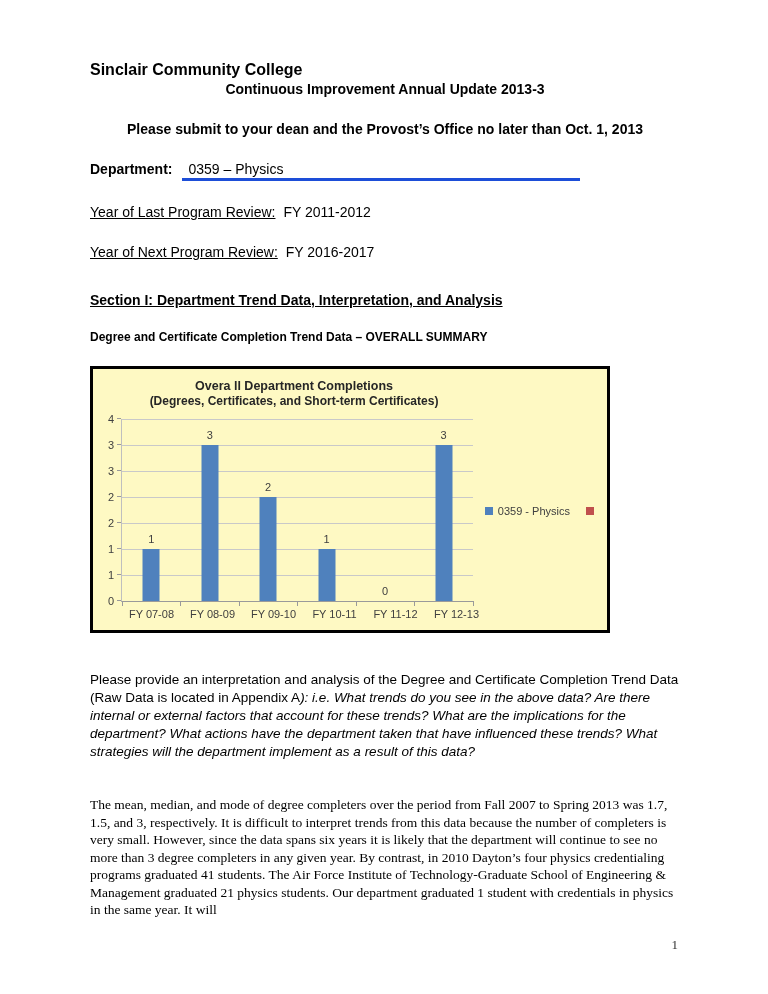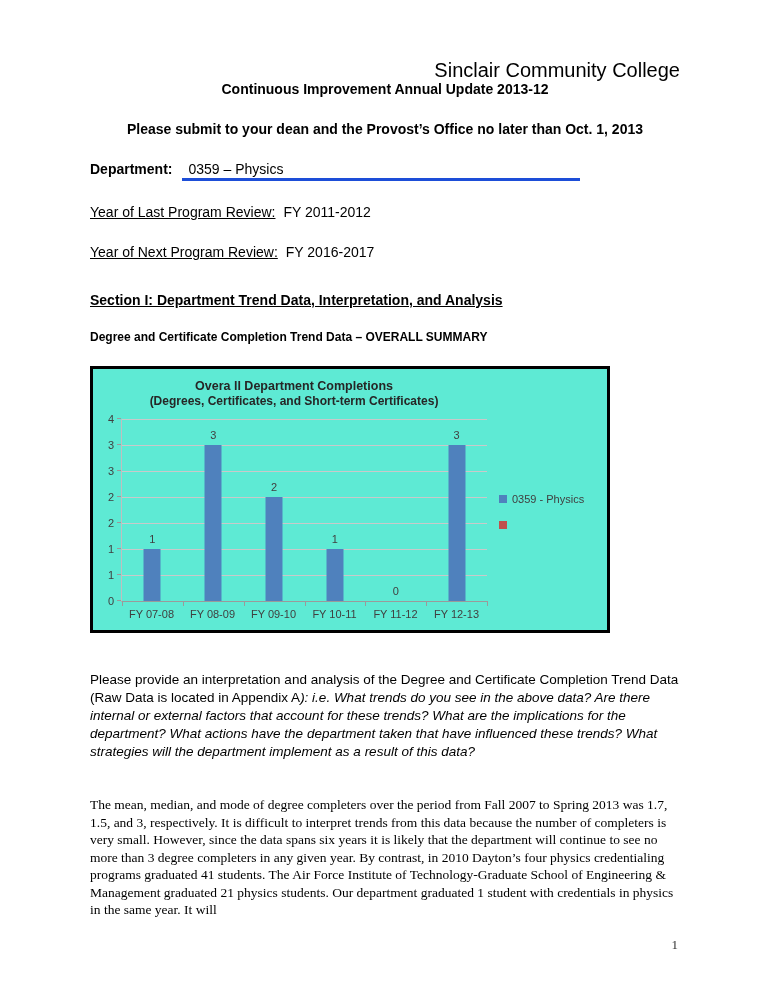--- a/index.html
+++ b/index.html
@@ -3,58 +3,58 @@
 <meta charset="utf-8">
 <style>
   html,body{margin:0;padding:0;background:#e8e8e8;}
   .page{
     width:768px;height:994px;background:#ffffff;position:relative;
     margin:0 auto;font-family:"Liberation Sans",sans-serif;color:#000;
     box-sizing:border-box;overflow:hidden;
   }
   .content{padding:60px 88px 0 90px;}
 
-  .doc-title{font-size:20px;font-weight:normal;text-align:right;line-height:20px;}
+  .doc-title{font-size:16px;font-weight:bold;text-align:left;line-height:20px;}
   .doc-subtitle{font-size:14px;font-weight:bold;text-align:center;line-height:19px;}
   .submit-note{font-size:14px;font-weight:bold;text-align:center;margin-top:21px;line-height:18px;}
 
   .field-line{font-size:14px;margin-top:22px;line-height:18px;}
   .field-label-bold{font-weight:bold;}
   .field-value-underlined{
     display:inline-block;border-bottom:3px solid #1d4ed8;
     width:398px;margin-left:10px;padding-left:6px;box-sizing:border-box;
   }
   .field-label-underlined{text-decoration:underline;text-align:center;}
   .field-value-plain{margin-left:8px;}
 
   .section-heading{font-size:14px;font-weight:bold;text-decoration:underline;margin-top:30px;line-height:18px;}
   .subsection-heading{font-size:12px;font-weight:bold;margin-top:19px;line-height:18px;}
 
   
   .chart-frame{
     width:520px;height:267px;border:3px solid #000;box-sizing:border-box;
-    margin-top:20px;background:#5eead4;padding:9px 8px 4px 6px;
+    margin-top:20px;background:#fef9c3;padding:9px 8px 4px 6px;
   }
   .chart-title-wrap{margin-right:110px;text-align:center;}
   .chart-title{font-size:12.5px;font-weight:bold;color:#262626;line-height:16px;}
   .chart-subtitle{font-size:12px;font-weight:bold;color:#262626;line-height:15px;}
   .chart-body{display:flex;margin-top:10px;}
   .y-axis-col{width:22px;position:relative;height:182px;flex:0 0 22px;}
   .ytick{position:absolute;right:7px;font-size:11px;color:#404040;line-height:12px;}
   .ymark{position:absolute;right:0;width:4px;height:1px;background:#9a9a9a;}
   .plot{
     flex:1;position:relative;height:182px;
     border-bottom:1px solid #9a9a9a;border-left:1px solid #bfbfbf;
   }
   .gridline{position:absolute;left:0;right:0;height:1px;background:#c9c9c9;}
   .bar{position:absolute;bottom:0;width:17px;transform:translateX(-50%);}
   .bar-value{position:absolute;transform:translateX(-50%);font-size:11px;color:#404040;line-height:12px;}
   .xmark{position:absolute;bottom:-5px;width:1px;height:5px;background:#9a9a9a;}
   .legend-col{
-    flex:0 0 112px;display:flex;flex-direction:column;justify-content:center;
+    flex:0 0 112px;display:flex;flex-direction:row;justify-content:center;
     gap:16px;padding-left:12px;box-sizing:border-box;
   }
   .legend-row{display:flex;align-items:center;gap:5px;}
   .swatch{width:8px;height:8px;flex:0 0 8px;display:inline-block;}
   .legend-label{font-size:11px;color:#404040;white-space:nowrap;}
   .x-labels{display:flex;margin-left:22px;margin-right:112px;}
   .xtick{flex:1;text-align:center;font-size:11px;color:#404040;padding-top:6px;}
 
   .prompt-para{font-size:13.5px;line-height:18px;margin-top:38px;width:594px;}
   .prompt-italic{font-style:italic;}
@@ -69,21 +69,21 @@
     font-size:13px;color:#333;
   }
 </style>
 </head>
 <body>
 
 <div class="page">
   <div class="content">
 
     <div class="doc-title">Sinclair Community College</div>
-    <div class="doc-subtitle">Continuous Improvement Annual Update 2013-12</div>
+    <div class="doc-subtitle">Continuous Improvement Annual Update 2013-3</div>
     <div class="submit-note">Please submit to your dean and the Provost’s Office no later than Oct. 1, 2013</div>
 
     <div class="field-line">
       <span class="field-label-bold">Department:</span><span class="field-value-underlined">0359 – Physics</span>
     </div>
 
     <div class="field-line">
       <span class="field-label-underlined">Year of Last Program Review:</span><span class="field-value-plain">FY 2011-2012</span>
     </div>
 

